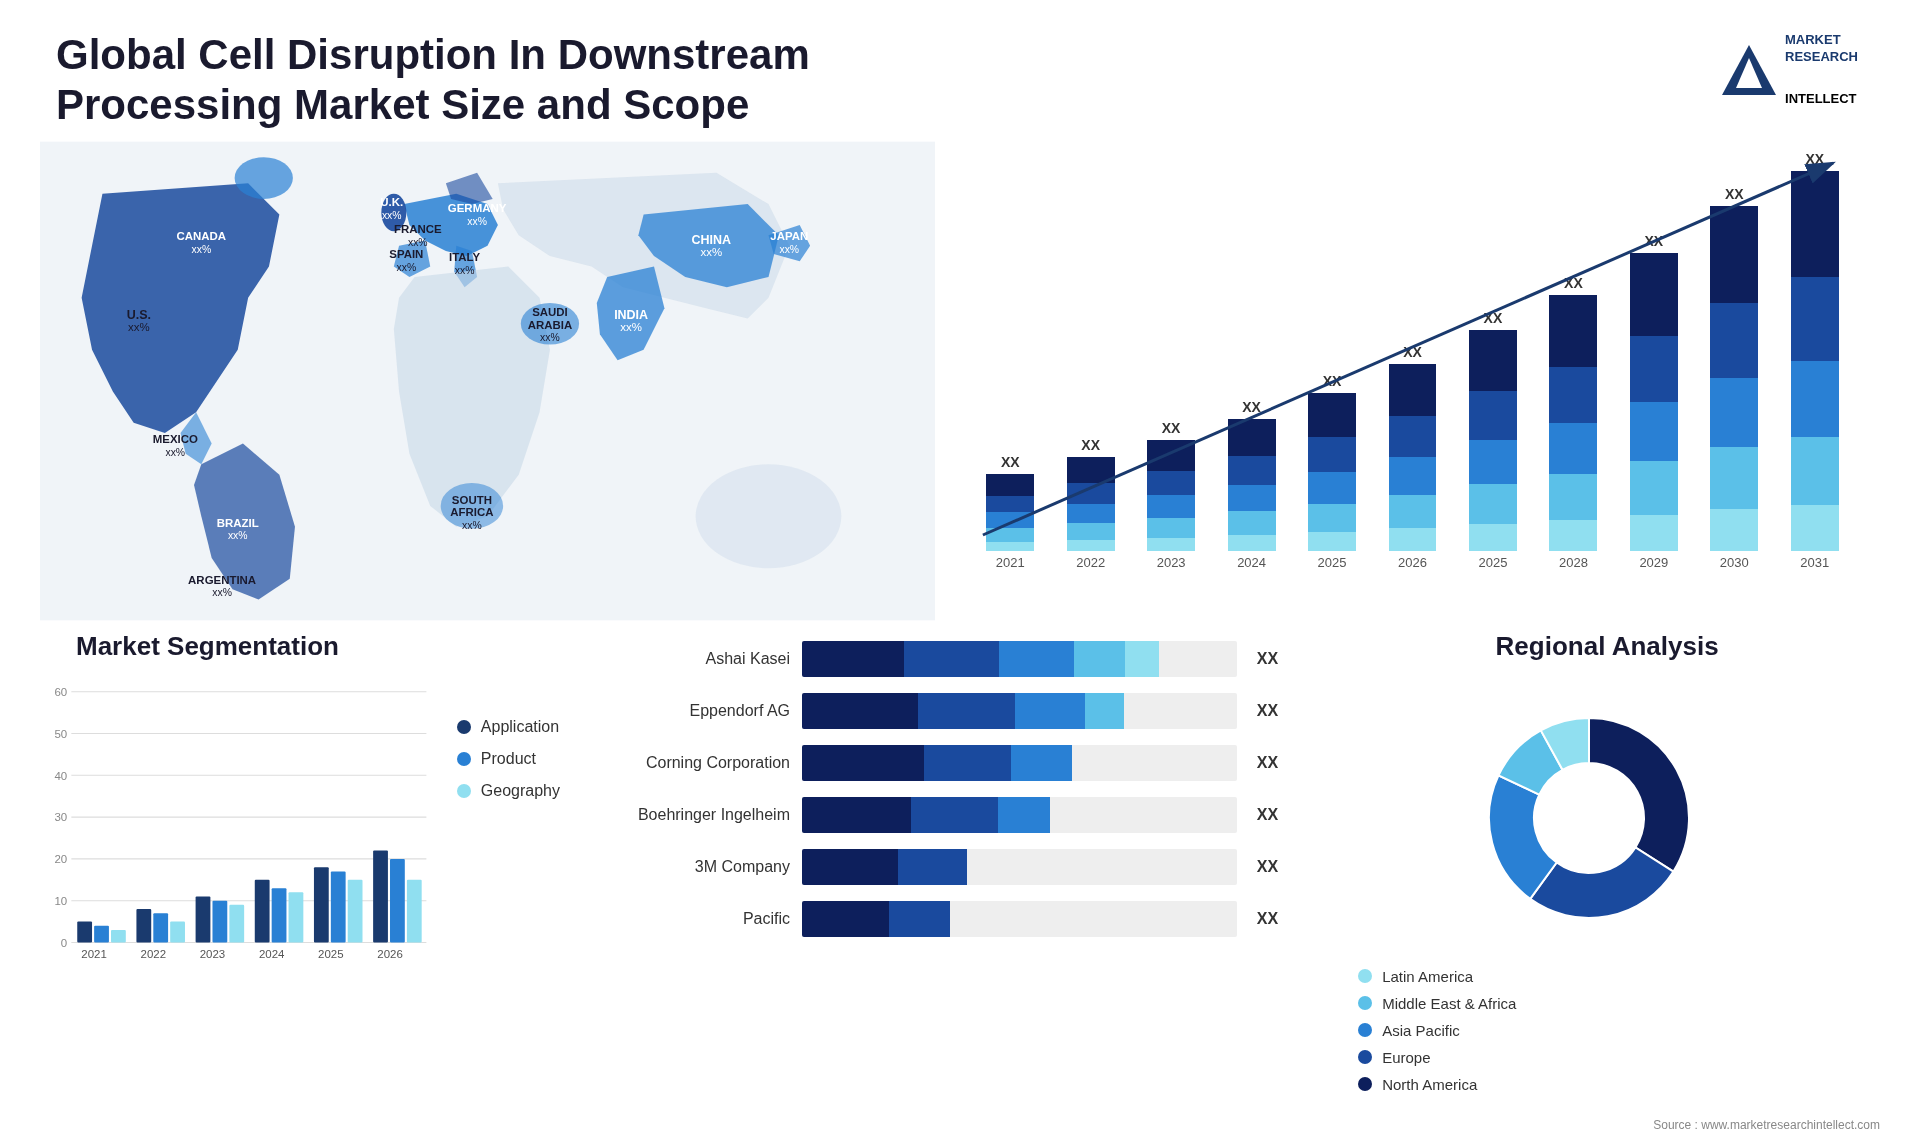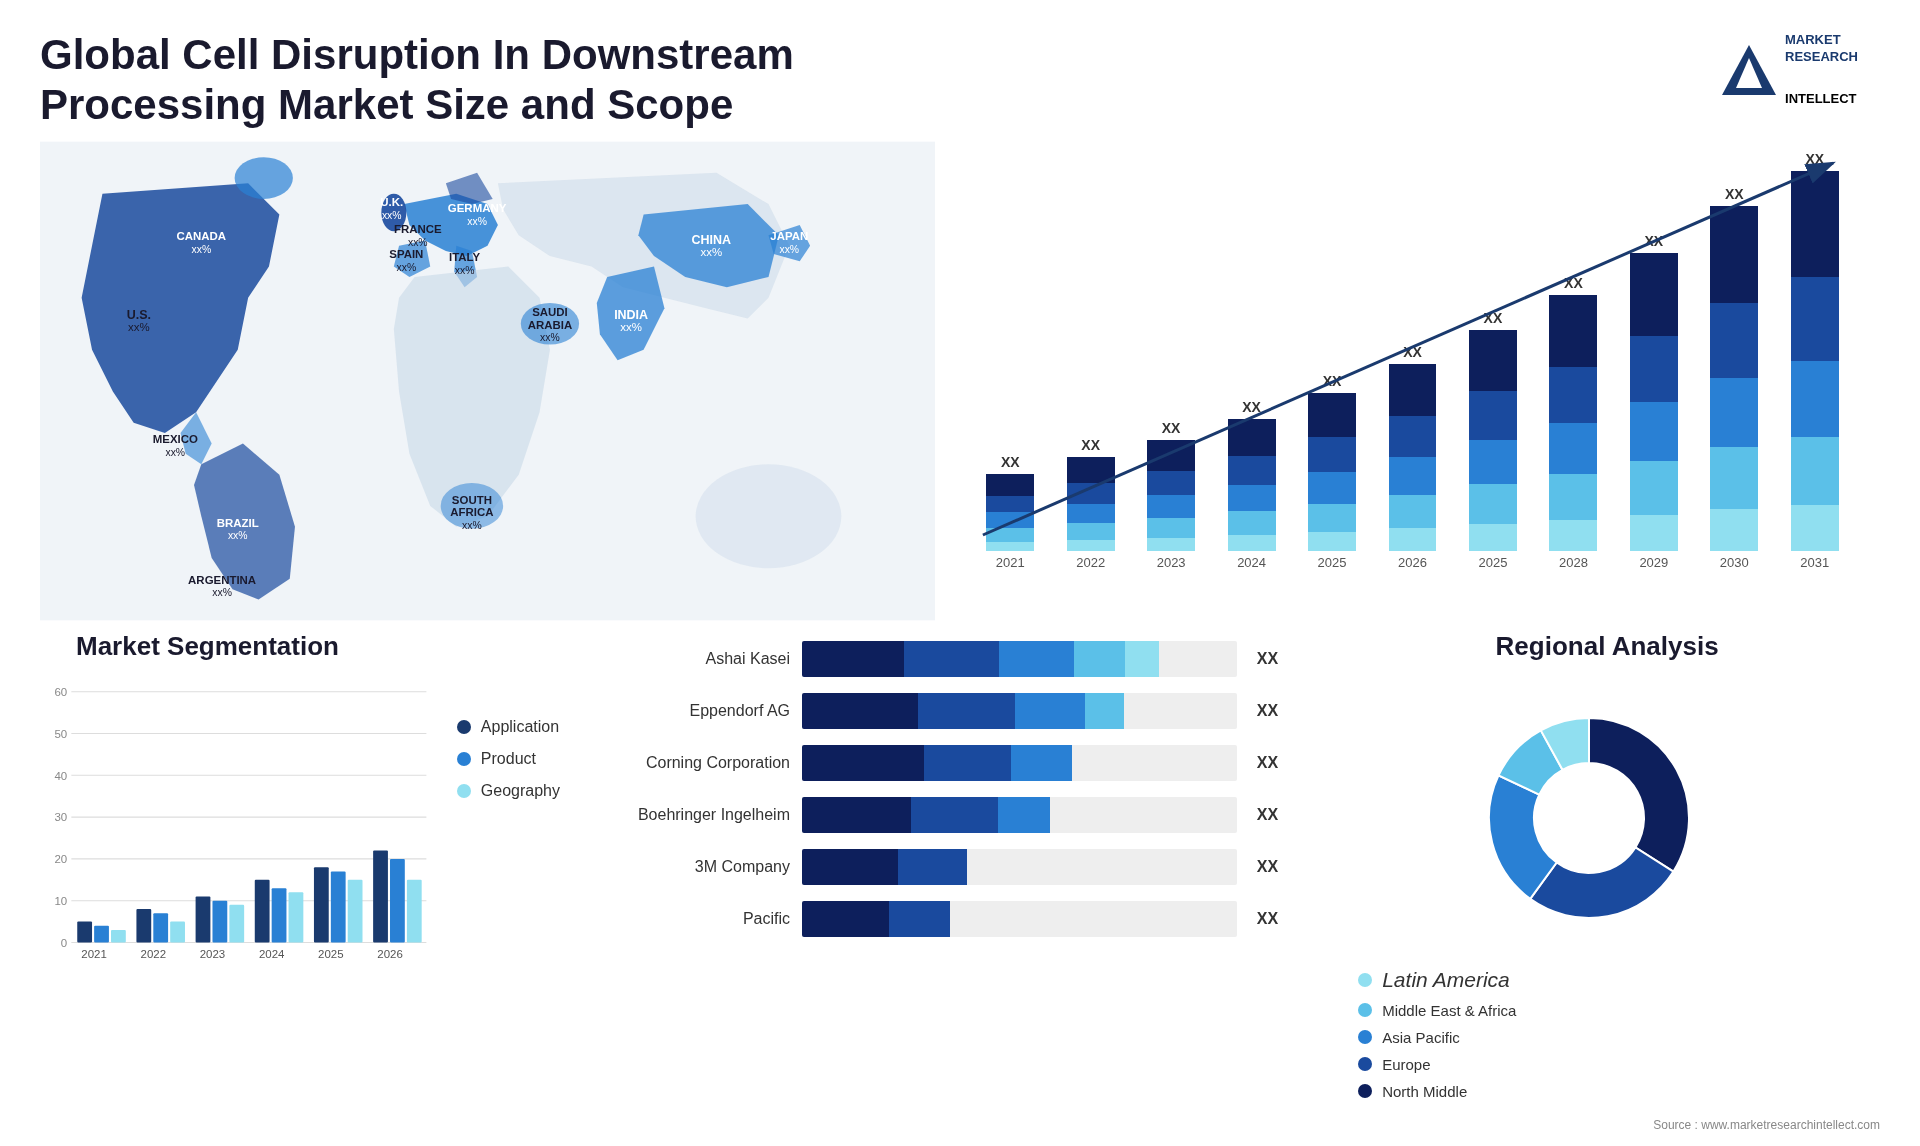--- a/index.html
+++ b/index.html
@@ -10,21 +10,21 @@
       font-family: Arial, sans-serif;
       overflow: hidden;
       position: relative;
     }
 
     
     .header {
       display: flex;
       justify-content: space-between;
       align-items: flex-start;
-      padding: 30px 40px 10px 40px;
+      padding: 30px 40px 10px 56px;
     }
     .main-title {
       font-size: 42px;
       font-weight: 700;
       color: #1a1a2e;
       max-width: 900px;
       line-height: 1.2;
     }
     .logo-area {
       display: flex;
@@ -591,35 +591,35 @@
           <path d="M 214.4327925502015 183.58267949789968 A 100 100 0 0 1 71.2214747707527 210.90169943749476 L 97.67181112391398 174.4959346906221 A 55 55 0 0 0 176.4380359026108 159.47047372384483 Z" fill="#1a4a9e" stroke="white" stroke-width="2"></path>
           <path d="M 71.2214747707527 210.90169943749476 A 100 100 0 0 1 39.51729475339805 87.42207084349273 L 80.23451211436893 106.58213896392101 A 55 55 0 0 0 97.67181112391398 174.4959346906221 Z" fill="#2980d4" stroke="white" stroke-width="2"></path>
           <path d="M 39.51729475339805 87.42207084349273 A 100 100 0 0 1 81.82463258982847 42.369331995613635 L 103.50354792440567 81.8031325975875 A 55 55 0 0 0 80.23451211436893 106.58213896392101 Z" fill="#5bc0e8" stroke="white" stroke-width="2"></path>
           <path d="M 81.82463258982847 42.369331995613635 A 100 100 0 0 1 129.99999999999997 30 L 130 75 A 55 55 0 0 0 103.50354792440567 81.8031325975875 Z" fill="#90dff0" stroke="white" stroke-width="2"></path>
           <circle cx="130" cy="130" r="55" fill="white"></circle>
         </svg>
     </div>
     <div class="regional-legend" id="regional-legend">
     <div class="legend-item">
           <div class="legend-dot" style="background:#90dff0;"></div>
-          <span style="font-size:21px;font-style:italic;">Latin America</span>
+          <span style="font-size:15px;">Latin America</span>
         </div>
         <div class="legend-item">
           <div class="legend-dot" style="background:#5bc0e8;"></div>
           <span style="font-size:15px;">Middle East &amp; Africa</span>
         </div>
         <div class="legend-item">
           <div class="legend-dot" style="background:#2980d4;"></div>
           <span style="font-size:15px;">Asia Pacific</span>
         </div>
         <div class="legend-item">
           <div class="legend-dot" style="background:#1a4a9e;"></div>
           <span style="font-size:15px;">Europe</span>
         </div>
         <div class="legend-item">
           <div class="legend-dot" style="background:#0d1f5c;"></div>
-          <span style="font-size:15px;">North Middle</span>
+          <span style="font-size:15px;">North America</span>
         </div>
       </div>
   </div>
 </div>
 
 <div class="source-text">Source : www.marketresearchintellect.com</div>
 
 </body></html>

